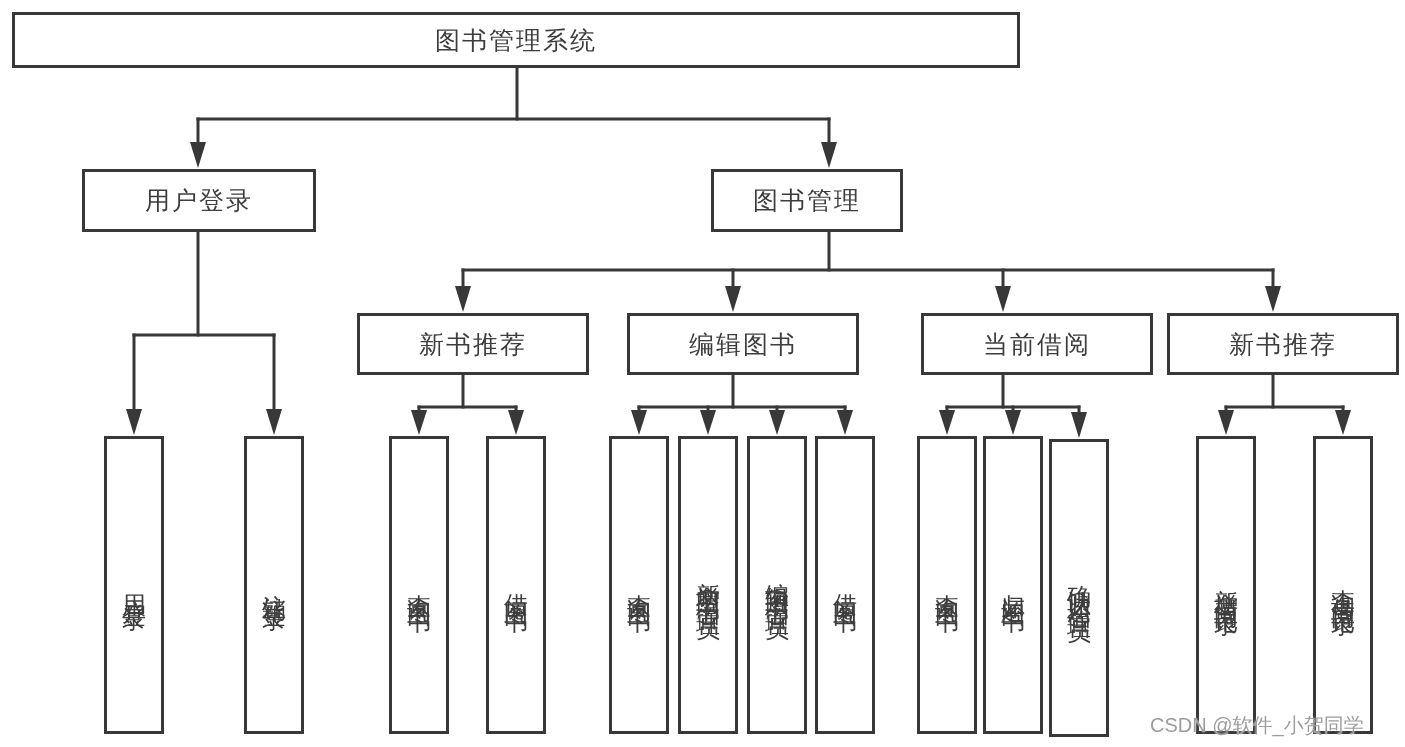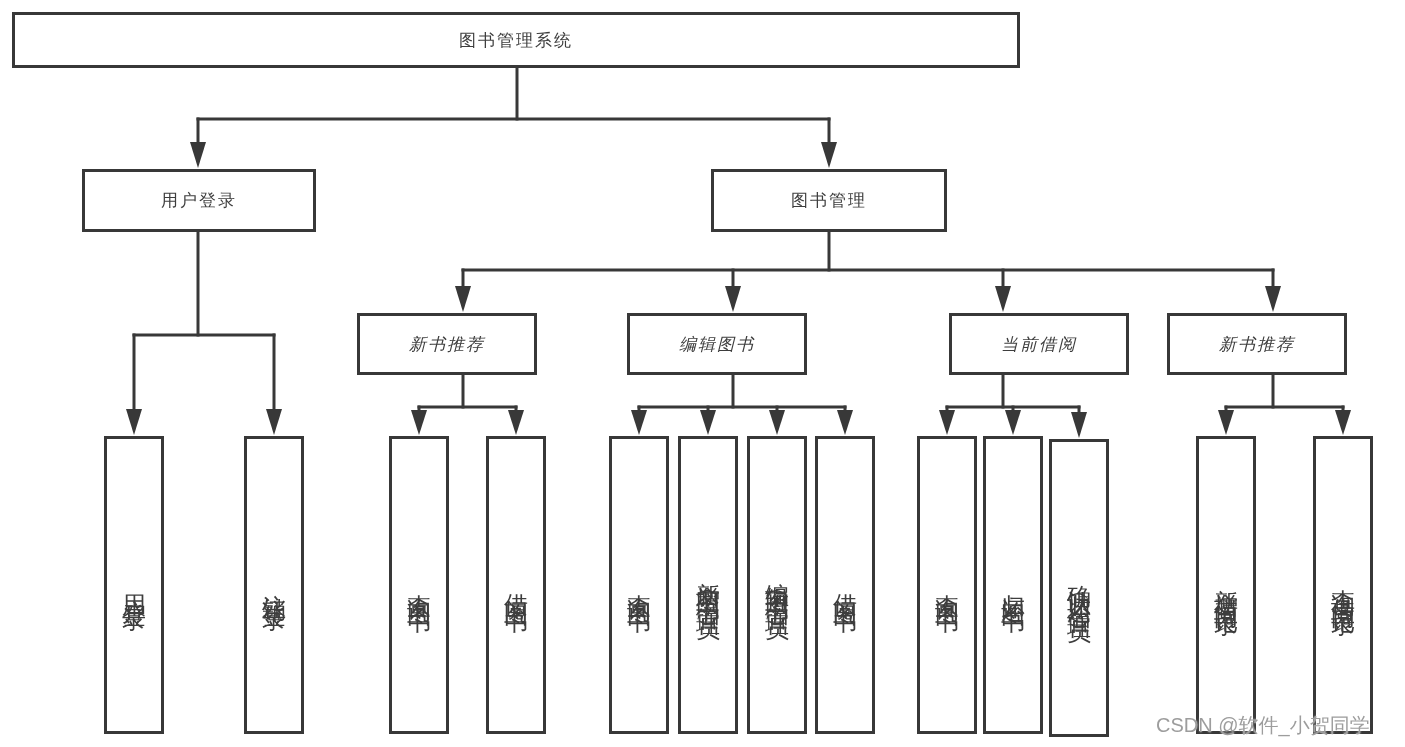--- a/index.html
+++ b/index.html
@@ -27,30 +27,30 @@
     position: absolute;
     box-sizing: border-box;
     border: 3px solid #383838;
     background: #ffffff;
     display: flex;
     align-items: center;
     justify-content: center;
     color: #3d3d3d;
   }
   .h-node {
-    font-size: 17px;
+    font-size: 25px;
     letter-spacing: 2px;
     white-space: nowrap;
   }
   .root-node {
     left: 12px; top: 12px; width: 1008px; height: 56px;
   }
   .l2-login  { left: 82px;  top: 169px; width: 234px; height: 63px; }
-  .l2-manage { left: 711px; top: 169px; width: 236px; height: 63px; }
-  .l3 { top: 313px; width: 180px; height: 62px; font-style: italic; }
+  .l2-manage { left: 711px; top: 169px; width: 192px; height: 63px; }
+  .l3 { top: 313px; width: 232px; height: 62px; }
   .leaf {
     top: 436px;
     width: 60px;
     height: 298px;
   }
   .leaf .vtext {
     writing-mode: vertical-rl;
     text-orientation: mixed;
     font-size: 24px;
     letter-spacing: 5px;
@@ -59,21 +59,20 @@
   }
   .watermark {
     position: absolute;
     left: 1150px;
     top: 712px;
     font-size: 20px;
     color: #9d9d9d;
     text-shadow: 0 0 2px #ffffff;
     white-space: nowrap;
     z-index: 5;
-    margin-left: 6px;
   }
 </style>
 </head>
 <body>
 
 <div id="canvas">
 
   <svg id="connectors" viewBox="0 0 1405 747" xmlns="http://www.w3.org/2000/svg">
     <g stroke="#383838" stroke-width="3" fill="none" stroke-linecap="square">
 
@@ -157,21 +156,21 @@
   <div class="node h-node l2-manage">
     <span>图书管理</span>
   </div>
 
   <div class="node h-node l3" style="left:357px">
     <span>新书推荐</span>
   </div>
   <div class="node h-node l3" style="left:627px">
     <span>编辑图书</span>
   </div>
-  <div class="node h-node l3" style="left:949px">
+  <div class="node h-node l3" style="left:921px">
     <span>当前借阅</span>
   </div>
   <div class="node h-node l3" style="left:1167px">
     <span>新书推荐</span>
   </div>
 
   <div class="node leaf" style="left:104px">
     <span class="vtext">用户登录</span>
   </div>
   <div class="node leaf" style="left:244px">

